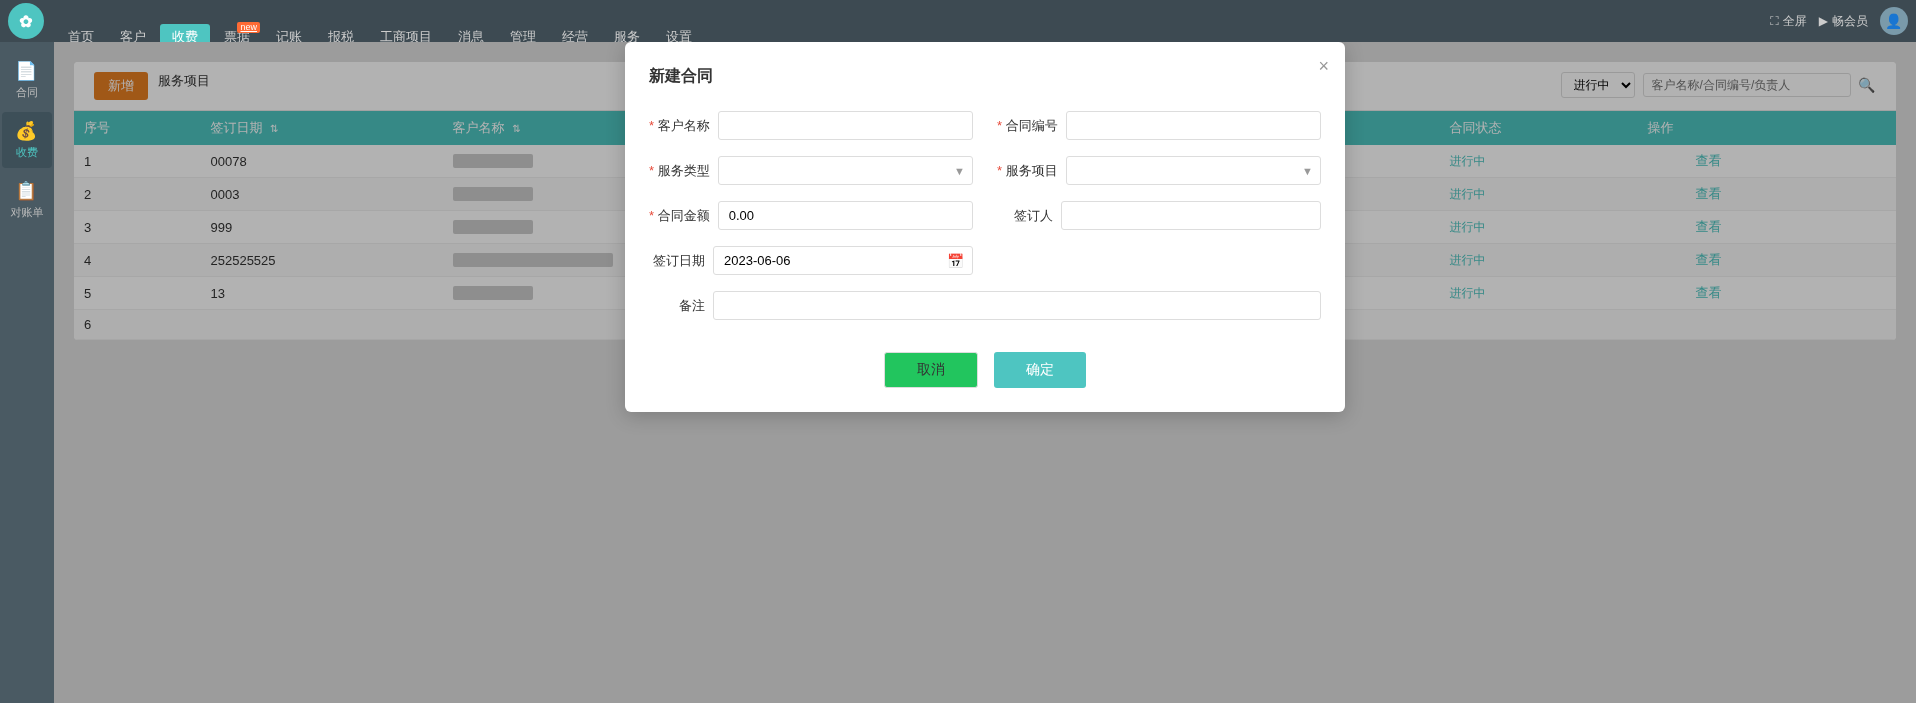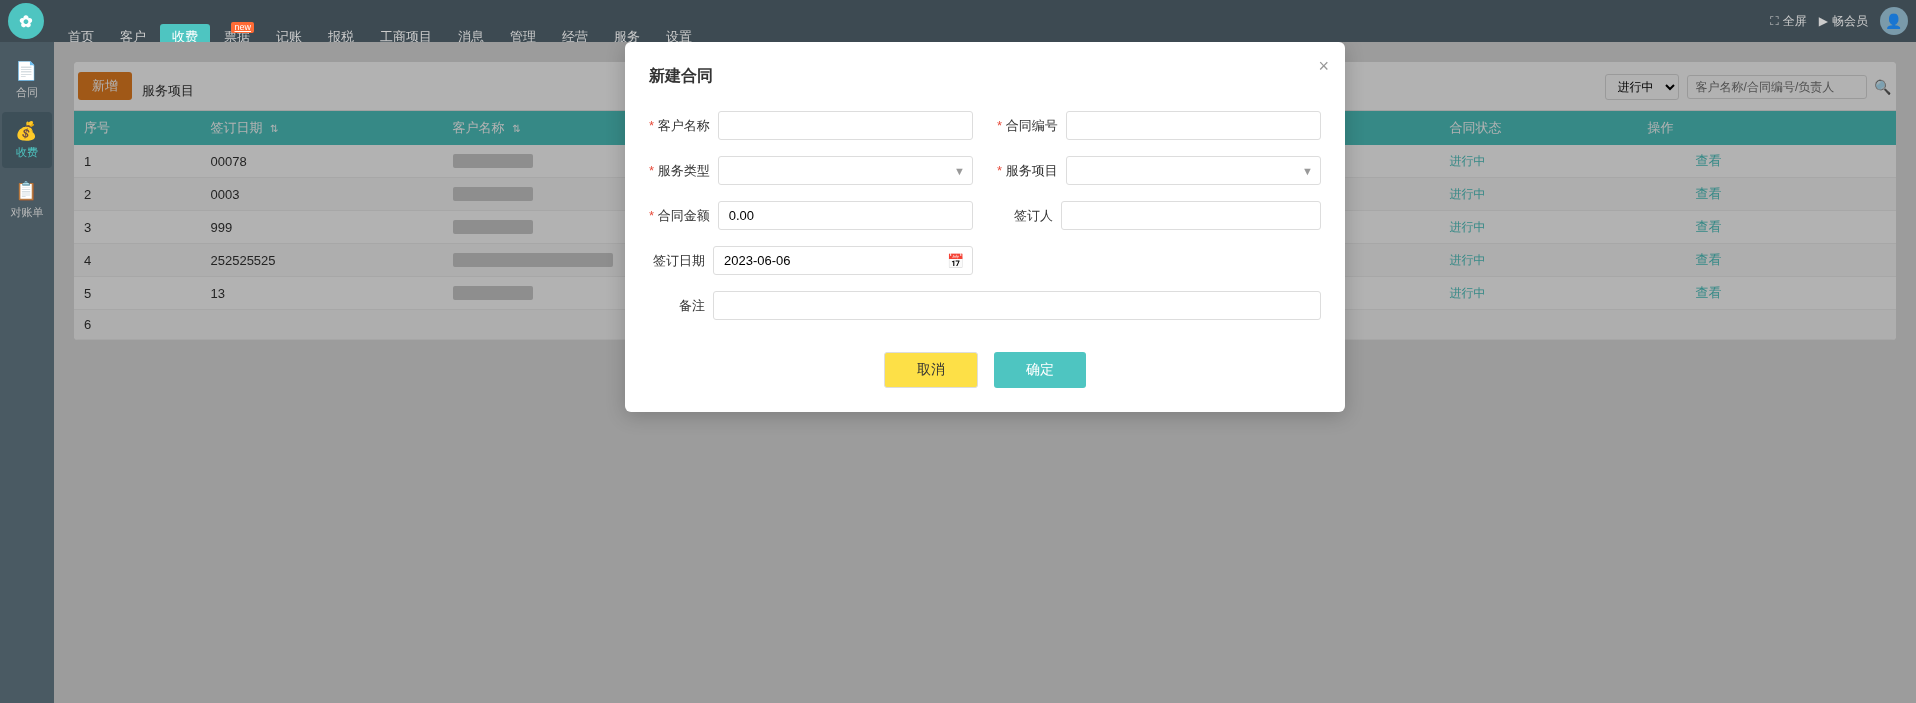--- a/index.html
+++ b/index.html
@@ -34,21 +34,21 @@
       font-size: 13px;
       position: relative;
       margin-top: 32px;
     }
     .nav-item.active {
       background: #4ec5c1;
       color: white;
     }
     .nav-item .new-badge {
       position: absolute;
-      top: -2px; right: 8px;
+      top: -2px; right: 2px;
       background: #ff6b35;
       color: white;
       font-size: 9px;
       padding: 1px 3px;
       border-radius: 2px;
       line-height: 1;
       text-decoration: underline;
     }
     .nav-right {
       display: flex; align-items: center; gap: 12px; color: #ccc; font-size: 12px;
@@ -97,22 +97,22 @@
 
     
     .table-container {
       background: white;
       border-radius: 4px;
       overflow: hidden;
     }
 
     
     .toolbar {
-      display: flex; align-items: flex-end; gap: 10px;
-      padding: 10px 4px;
+      display: flex; align-items: flex-start; gap: 10px;
+      padding: 10px 20px;
       background: white;
       border-bottom: 1px solid #e8e8e8;
     }
     .btn-new {
       background: #e67e22;
       color: white;
       border: none;
       padding: 5px 14px;
       border-radius: 3px;
       cursor: pointer;
@@ -131,21 +131,21 @@
       border-radius: 3px;
       font-size: 12px;
       background: white;
       cursor: pointer;
     }
     .search-box {
       border: 1px solid #ddd;
       padding: 4px 8px;
       border-radius: 3px;
       font-size: 12px;
-      width: 180px;
+      width: 208px;
     }
     .search-icon-btn {
       background: none; border: none; cursor: pointer; color: #888; font-size: 14px;
     }
 
     
     .data-table { width: 100%; border-collapse: collapse; }
     .data-table th {
       background: #4ec5c1;
       color: white;
@@ -274,21 +274,21 @@
     
     .modal-footer {
       display: flex;
       justify-content: center;
       gap: 16px;
       margin-top: 32px;
     }
     .btn-cancel {
       padding: 8px 32px;
       border: 1px solid #ddd;
-      background: #fde047;
+      background: #22c55e;
       border-radius: 3px;
       font-size: 14px;
       cursor: pointer;
       color: #333;
       text-align: right;
     }
     .btn-confirm {
       padding: 8px 32px;
       border: none;
       background: #4ec5c1;

